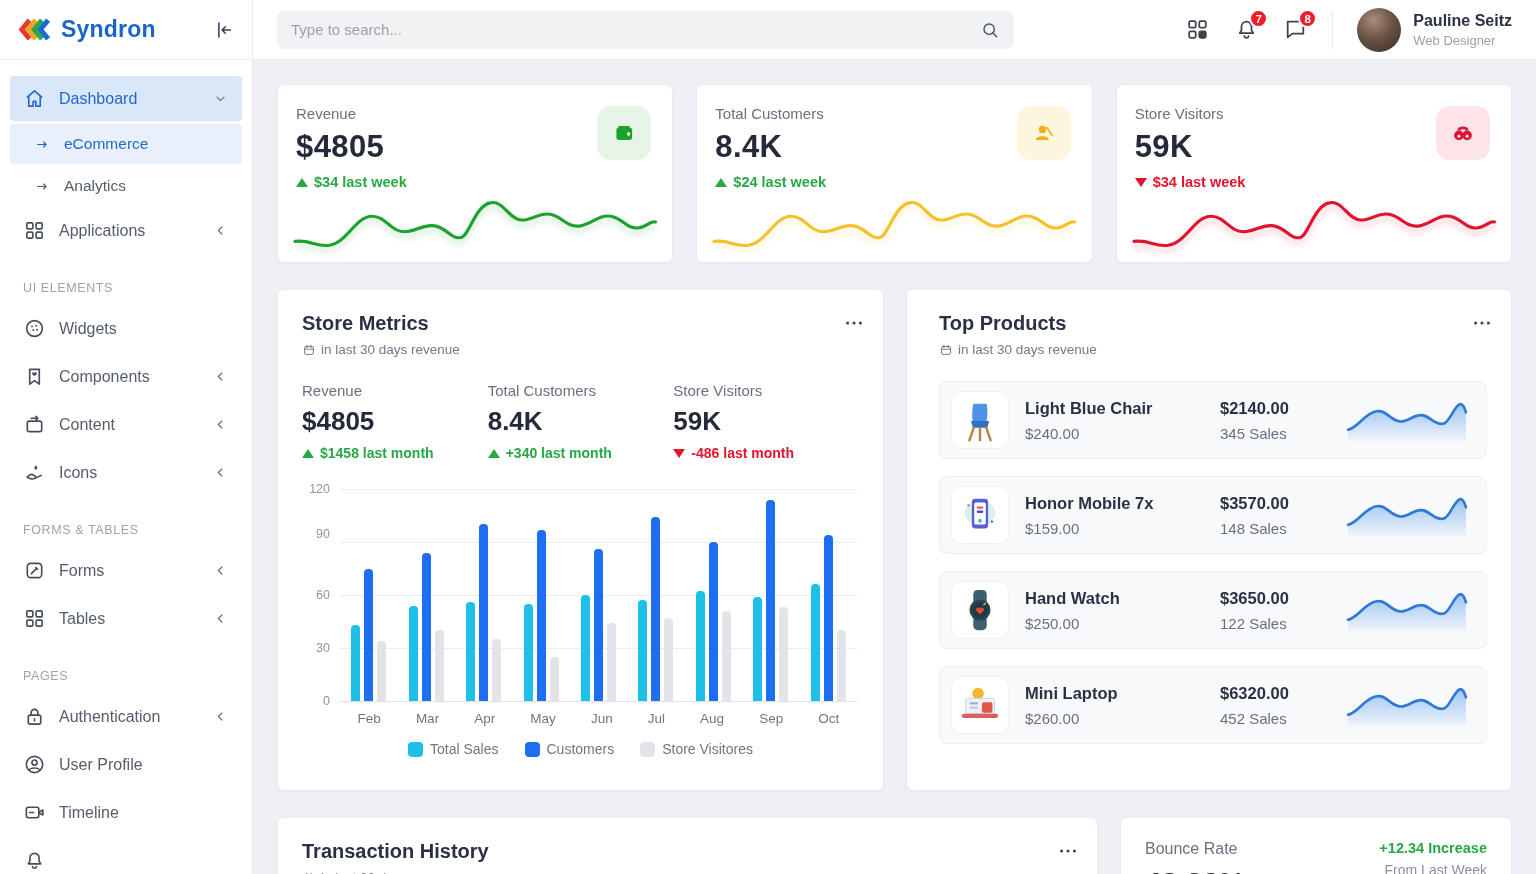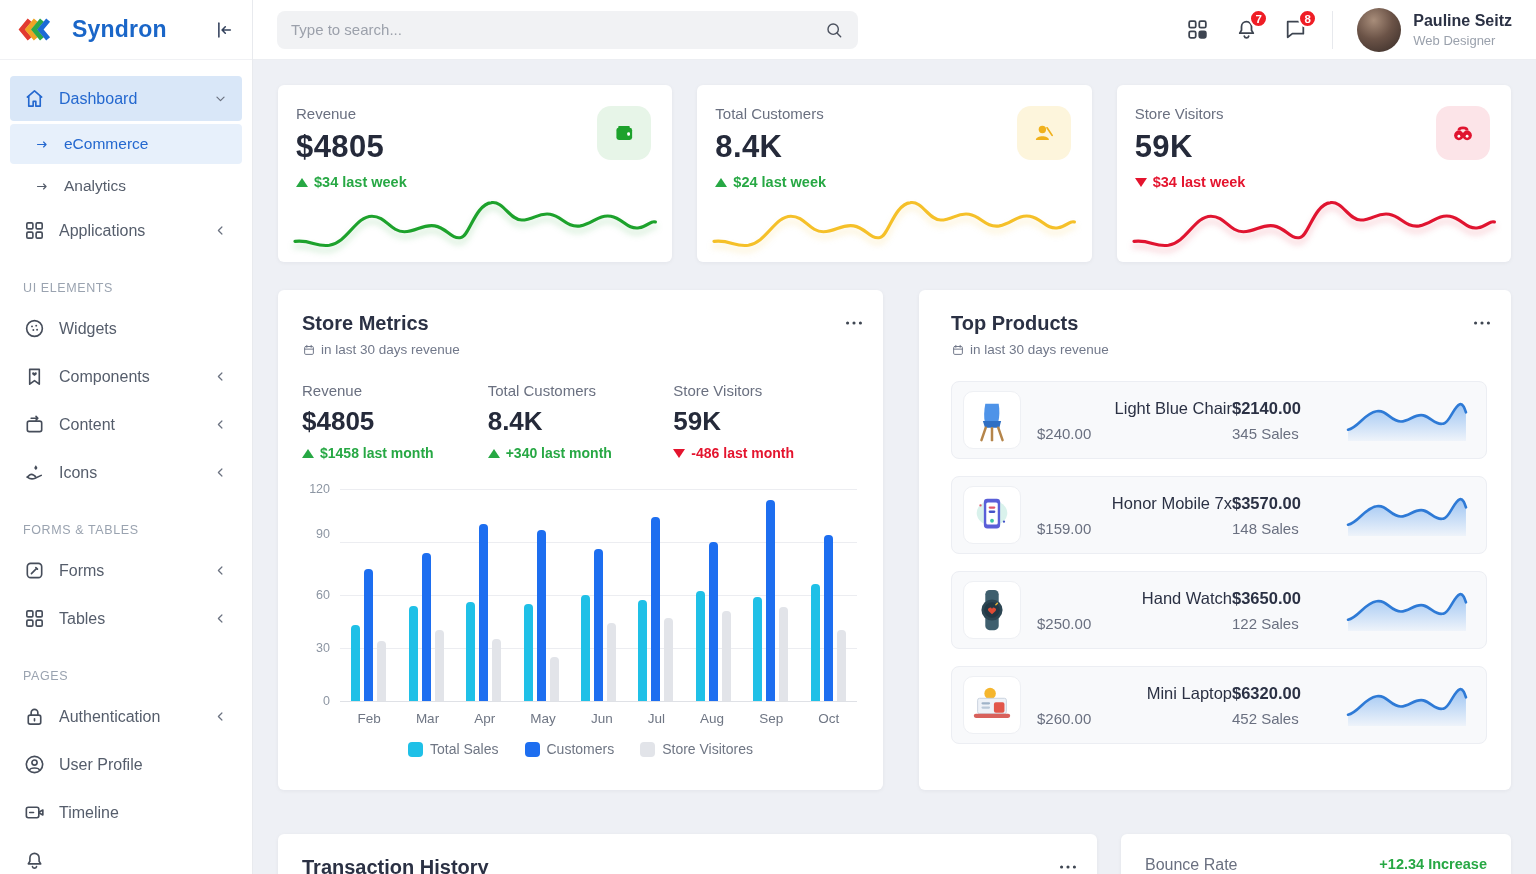--- a/index.html
+++ b/index.html
@@ -3,40 +3,40 @@
 <meta charset="utf-8">
 <style>
   * { box-sizing: border-box; margin: 0; padding: 0; }
   html,body { width:1536px; height:874px; overflow:hidden;
     font-family:"Liberation Sans","DejaVu Sans",sans-serif; background:#eef0f5; color:#2b3144; }
   .layout { display:flex; height:100%; }
 
   
   .sidebar { width:253px; flex-shrink:0; background:#fff; border-right:1px solid #e8eaee; overflow:hidden; }
   .side-head { height:60px; display:flex; align-items:center; justify-content:space-between; padding:0 18px; border-bottom:1px solid #f0f1f4; }
-  .brand { display:flex; align-items:center; gap:20px;justify-content:flex-end; }
+  .brand { display:flex; align-items:center; gap:9px;justify-content:flex-end; }
   .brand-name { font-size:23px; font-weight:bold; color:#1a66c8; letter-spacing:.2px; }
   .collapse-btn { width:22px; height:22px; color:#33415c; cursor:pointer; }
   .side-menu { padding:16px 10px 0; }
   .side-item { display:flex; align-items:center; gap:13px; height:45px; padding:0 13px; border-radius:4px; color:#555d6b; font-size:16px; margin-bottom:3px; cursor:pointer; }
   .side-item .icn { width:23px; height:23px; color:#464d5a; flex-shrink:0; }
   .side-item.active { background:#d9e7f8; color:#2468cf; }
   .side-item.active .icn { color:#2468cf; }
   .sub-item { display:flex; align-items:center; gap:13px; height:40px; padding:0 13px 0 24px; border-radius:4px; color:#555d6b; font-size:15.5px; margin-bottom:2px; cursor:pointer; }
   .sub-item .icn { width:17px; height:17px; color:#555d6b; }
   .sub-item.active { background:#e7f0fb; color:#2468cf; }
   .sub-item.active .icn { color:#2468cf; }
   .chev { margin-left:auto; width:17px; height:17px; color:#6b7280; }
   .side-section { font-size:12.5px; color:#9aa3b0; letter-spacing:.6px; padding:25px 13px 11px; }
   .icn svg, .chev svg, .collapse-btn svg, .top-icon svg, .search-icn svg, .cal-icn svg, .dots svg, .stat-icon svg { width:100%; height:100%; display:block; }
 
   
   .main { flex:1; display:flex; flex-direction:column; min-width:0; }
   .topbar { height:60px; background:#fff; display:flex; align-items:center; justify-content:space-between; padding:0 24px; border-bottom:1px solid #eceef2; }
-  .search { width:581px; height:38px; background:#f1f2f4; border-radius:8px; display:flex; align-items:center; padding:0 14px; }
+  .search { width:737px; height:38px; background:#f1f2f4; border-radius:8px; display:flex; align-items:center; padding:0 14px; }
   .search input { flex:1; border:none; outline:none; background:transparent; font-size:15px; color:#4b515e; font-family:inherit; }
   .search input::placeholder { color:#9ca1ab; }
   .search-icn { width:20px; height:20px; color:#4b515e; cursor:pointer; }
   .top-right { display:flex; align-items:center; gap:24px; }
   .top-icon { position:relative; width:25px; height:25px; color:#3d4450; cursor:pointer; }
   .badge { position:absolute; top:-8px; right:-9px; min-width:19px; height:19px; padding:0 3px; border-radius:10px; background:#ef1d25; color:#fff; font-size:11.5px; font-weight:bold; display:flex; align-items:center; justify-content:center; border:2px solid #fff; }
   .divider { width:1px; height:38px; background:#e7e9ed; }
   .user { display:flex; align-items:center; gap:12px; cursor:pointer; }
   .avatar { width:44px; height:44px; border-radius:50%; background:radial-gradient(circle at 38% 28%, #a88d7a 0%, #6b5347 45%, #352a26 100%); }
   .user-name { font-size:16px; font-weight:bold; color:#2b3144; }
@@ -50,21 +50,21 @@
   .stat-label { font-size:15px; color:#6a7080; }
   .stat-value { font-size:31px; font-weight:bold; color:#252a3a; margin:7px 0 9px; letter-spacing:.4px; }
   .delta { font-size:14.5px; display:flex; align-items:center; gap:6px; font-weight:bold; }
   .delta.up { color:#27a844; } .delta.down { color:#e4142e; }
   .tri { width:0; height:0; border-left:6px solid transparent; border-right:6px solid transparent; }
   .tri.up { border-bottom:9px solid #27a844; } .tri.down { border-top:9px solid #e4142e; }
   .stat-icon { position:absolute; top:21px; right:21px; width:54px; height:54px; border-radius:14px; padding:14px; }
   .stat-spark { position:absolute; left:15px; right:15px; bottom:9px; height:62px; }
   .stat-spark svg { width:100%; height:100%; }
 
-  .mid-row { display:flex; gap:36px; margin-bottom:44px; }
+  .mid-row { display:flex; gap:24px; margin-bottom:28px; }
   .panel { position:relative; }
   .panel-pad { padding:22px 24px; }
   .panel-title { font-size:20px; font-weight:bold; color:#2b3144; }
   .panel-sub { font-size:13.5px; color:#71788a; margin-top:7px; display:flex; align-items:center; gap:5px; }
   .cal-icn { width:14px; height:14px; color:#71788a; }
   .dots { position:absolute; top:22px; right:18px; width:22px; height:22px; color:#3f4652; cursor:pointer; }
   .metrics { width:605px; height:500px; }
   .metric-stats { display:flex; margin-top:25px; }
   .m-col { flex:1; }
   .m-label { font-size:15px; color:#6a7080; }
@@ -84,21 +84,21 @@
   .legend { display:flex; justify-content:center; gap:10px; margin-top:15px; }
   .leg-item { display:flex; align-items:center; gap:7px; font-size:14px; color:#6f7684; padding:0 8px; cursor:pointer; }
   .leg-swatch { width:15px; height:15px; border-radius:4px; }
 
   .products { flex:1; height:500px;padding-left:32px; }
   .products-list { margin-top:24px; display:flex; flex-direction:column; gap:17px; }
   .product-row { background:#f8f9fb; border:1px solid #eceef3; border-radius:8px; height:78px; display:flex; align-items:center; padding:0 18px 0 11px; cursor:pointer; }
   .p-img { width:58px; height:58px; background:#fff; border:1px solid #eef0f4; border-radius:10px; display:flex; align-items:center; justify-content:center; flex-shrink:0; }
   .p-img svg { width:46px; height:46px; }
   .p-info { margin-left:16px; width:195px; }
-  .p-name { font-size:16.5px; font-weight:normal; color:#2b3144;text-align:right; }
+  .p-name { font-size:16.5px; font-weight:bold; color:#2b3144; }
   .p-price { font-size:15px; color:#6a7080; margin-top:7px; }
   .p-rev { flex:1; }
   .p-rev-val { font-size:16.5px; font-weight:bold; color:#2b3144; }
   .p-sales { font-size:15px; color:#6a7080; margin-top:7px; }
   .p-spark { width:122px; height:46px; flex-shrink:0; }
   .p-spark svg { width:100%; height:100%; }
 
   .bottom-row { display:flex; gap:24px; }
   .trans { width:819px; height:200px; }
   .bounce { flex:1; height:200px; }

